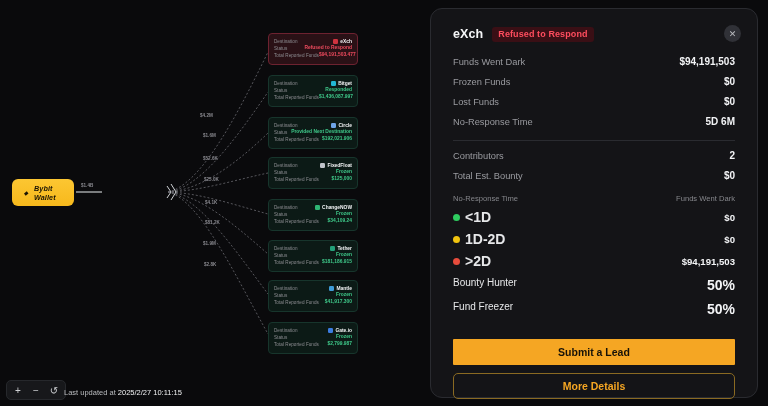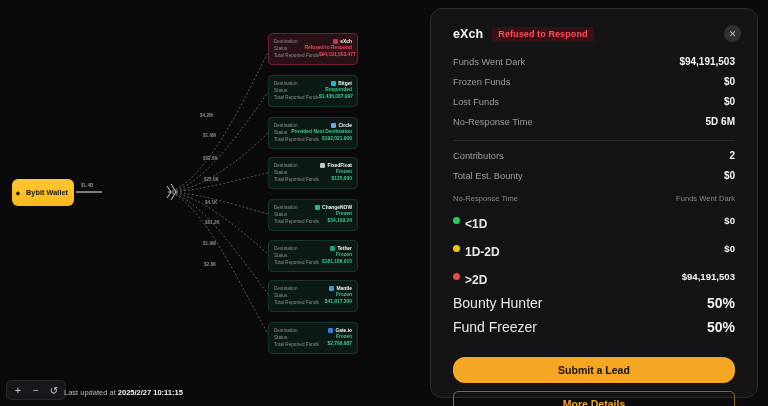--- a/index.html
+++ b/index.html
@@ -9,21 +9,21 @@
     font-family: "Liberation Sans", sans-serif;
     overflow: hidden;
   }
   #app { position: relative; width: 768px; height: 406px; background: #0a0a0c; }
 
   
   #graph { position: absolute; inset: 0; background: #0a0a0c; }
   #graph-svg { position: absolute; left: 0; top: 0; width: 768px; height: 406px; }
 
   .node { position: absolute; border-radius: 6px; display: flex; align-items: center;
-          gap: 4px; padding: 0 2px; font-size: 7.2px; font-weight: 700; letter-spacing: .1px; }
+          gap: 4px; padding: 0 10px; font-size: 7.2px; font-weight: 700; letter-spacing: .1px; font-style: italic; }
   .node-bybit { left: 12px; top: 179px; width: 62px; height: 27px;
                 background: linear-gradient(180deg,#fcc632,#f7b91c); color: #1a1405; }
   .node-lazarus { left: 104px; top: 180px; width: 62px; height: 25px;
                   background: #cfd2d6; color: #16181c; }
 
   .node-chip { width: 8px; height: 8px; border-radius: 2px; flex: none;
                display: flex; align-items: center; justify-content: center;
                font-size: 5.5px; font-weight: 700; }
   .chip-bybit { background: transparent; color: #1a1405; }
   .chip-laz { background: #2b60d8; color: #fff; border-radius: 1.5px; }
@@ -47,21 +47,21 @@
   .edge-label { position: absolute; font-size: 4.6px; color: #8a8a90;
                 font-weight: 600; white-space: nowrap; }
 
   
   #zoombar { position: absolute; left: 6px; bottom: 6px; display: flex;
              align-items: center; gap: 0; background: #17181b;
              border: 1px solid #26282c; border-radius: 5px; height: 20px; padding: 0 2px; }
   .zbtn { width: 18px; height: 18px; display: flex; align-items: center; justify-content: center;
           color: #cfd1d4; font-size: 10px; cursor: pointer; border-radius: 3px; }
   #lastupd { position: absolute; left: 64px; bottom: 9px; font-size: 7.5px; color: #b9bbbe; }
-  #lastupd b { color: #f0f1f2; font-weight: 700; }
+  #lastupd b { color: #f0f1f2; font-weight: 400; }
 
   
   #panel { position: absolute; right: 10px; top: 8px; width: 328px; height: 390px;
            background: #141417; border: 1px solid #2a2b30; border-radius: 12px;
            padding: 14px 22px 12px 22px; }
 
   #panel-head { display: flex; align-items: center; gap: 9px; height: 22px; }
   #ex-name { font-size: 12.5px; font-weight: 700; color: #f5f6f7; letter-spacing: .1px; }
   #ex-badge { font-size: 9px; font-weight: 700; color: #ff4d5e; background: #3a0f15;
               padding: 2.5px 6px; border-radius: 3px; letter-spacing: .1px; }
@@ -75,28 +75,28 @@
   .stat .v { font-size: 10px; font-weight: 700; color: #f3f4f6; }
   #stats-a { margin-top: 11px; }
   #divider { height: 1px; background: #2a2b30; margin: 13px 0 2px 0; }
 
   .sect-head { display: flex; justify-content: space-between; margin-top: 13px; }
   .sect-head span { font-size: 7.6px; color: #86878c; }
 
   .trow { display: flex; justify-content: space-between; align-items: center; margin-top: 6px; }
   .trow-left { display: flex; align-items: center; gap: 5px; }
   .tdot { width: 7px; height: 7px; border-radius: 50%; flex: none; }
-  .tlabel { font-size: 12px; color: #e6e7e9; font-weight: 600; margin-top: 8px; }
+  .tlabel { font-size: 14px; color: #e6e7e9; font-weight: 600; }
   .tval { font-size: 9.6px; font-weight: 700; color: #f3f4f6; }
 
   .rrow { display: flex; justify-content: space-between; margin-top: 8px; }
-  .rrow .rk { font-size: 14px; color: #e6e7e9; text-align: center; }
+  .rrow .rk { font-size: 10px; color: #e6e7e9; text-align: center; }
   .rrow .rv { font-size: 14px; color: #f3f4f6; font-weight: 600; }
 
-  #btn-primary { margin-top: 22px; height: 26px; border-radius: 12px;
+  #btn-primary { margin-top: 22px; height: 26px; border-radius: 1px;
                  background: #f5a623; color: #161208; font-size: 10.5px; font-weight: 700;
                  display: flex; align-items: center; justify-content: center; cursor: pointer; }
   #btn-secondary { margin-top: 8px; height: 26px; border-radius: 5px;
                    border: 1px solid #8a6a22; color: #f5a623; font-size: 10.5px; font-weight: 700;
                    display: flex; align-items: center; justify-content: center; cursor: pointer; }
 </style>
 </head>
 <body>
 
 <div id="app">

